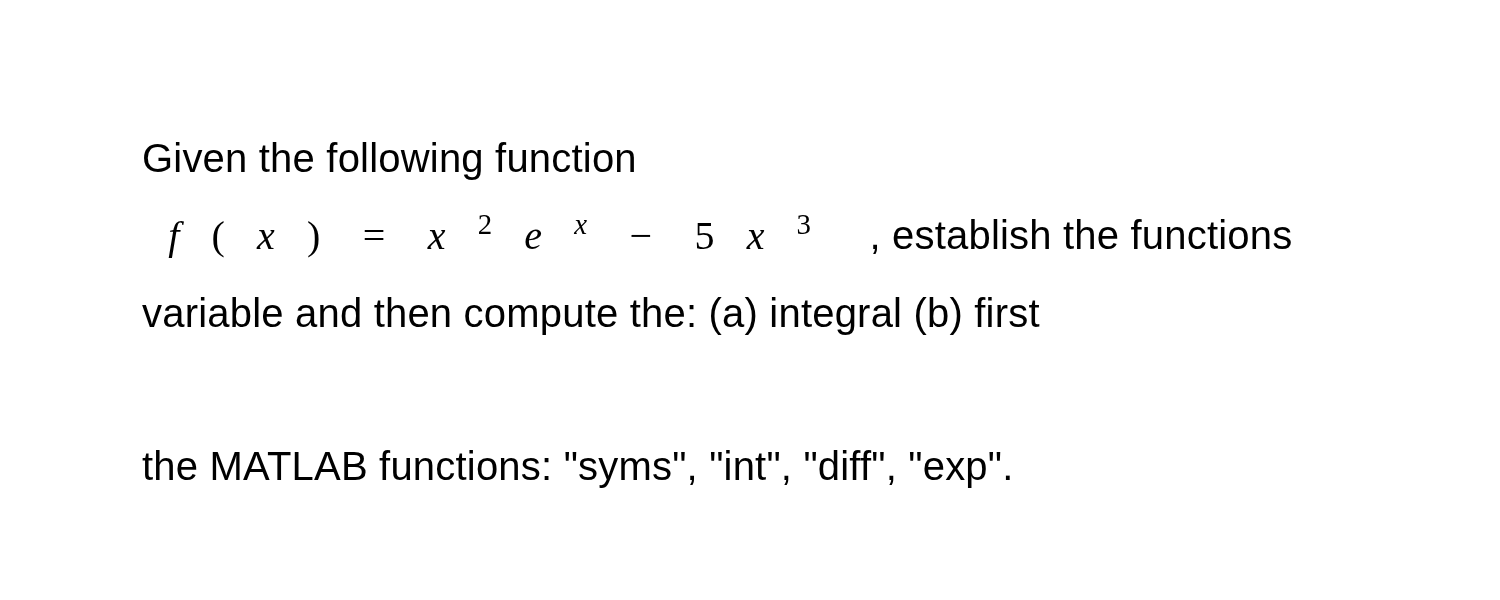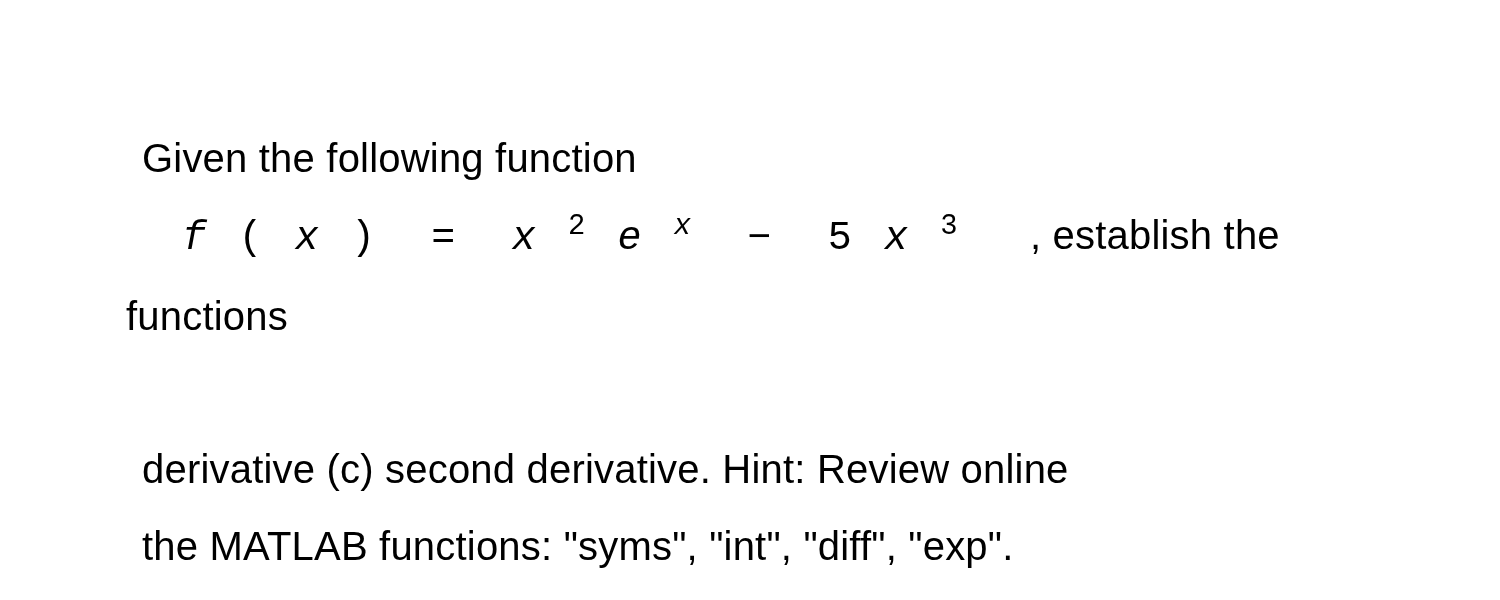--- a/index.html
+++ b/index.html
@@ -14,21 +14,21 @@
       font-family: Arial, Helvetica, sans-serif;
       padding: 72px 78px;
       color: #000000;
     }
     .content {
       font-size: 40px;
       line-height: 1.92;
       letter-spacing: 0.2px;
     }
     .math {
-      font-family: Liberation Mono, monospace;
+      font-family: Liberation Serif, serif;
       font-style: italic;
       white-space: nowrap;
     }
     .math .rm {
       font-style: normal;
     }
     .sup {
       font-size: 0.72em;
       vertical-align: super;
       line-height: 0;
@@ -39,16 +39,16 @@
 
 <div class="content">
   <span>Given the following function</span><br>
   <span class="math">
     &nbsp;<span>f</span><span class="rm">(</span><span>x</span><span class="rm">)</span>
     <span class="rm">=</span>
     <span>x</span><span class="sup rm">2</span><span>e</span><span class="sup">x</span>
     <span class="rm">−</span>
     <span class="rm">5</span><span>x</span><span class="sup rm">3</span>
   </span><span> , establish the functions</span><br>
+  <span>variable and then compute the: (a) integral (b) first</span><br>
   <br>
-  <span>derivative (c) second derivative. Hint: Review online</span><br>
   <span>the MATLAB functions: "syms", "int", "diff", "exp".</span>
 </div>
 
 </body></html>

